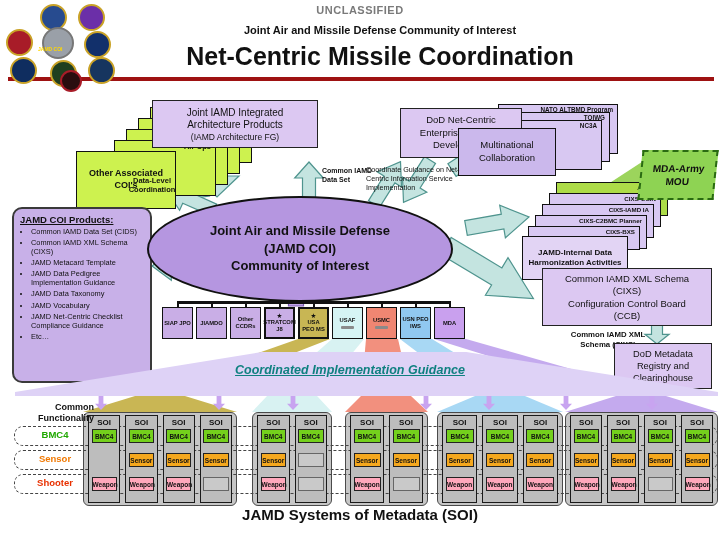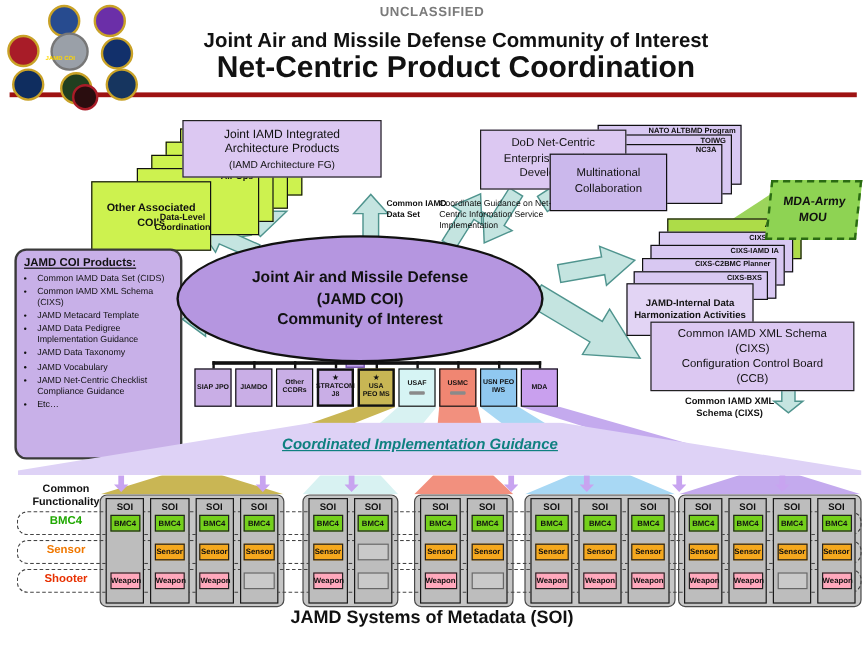--- a/index.html
+++ b/index.html
@@ -2,21 +2,21 @@
 <html><head>
 <meta charset="utf-8">
 <style>
   html,body{margin:0;padding:0;background:#888;}
   .slide{position:relative;width:720px;height:540px;background:#fff;overflow:hidden;
          font-family:"Liberation Sans","DejaVu Sans",sans-serif;color:#111;}
   .abs{position:absolute;box-sizing:border-box;}
   .center{text-align:center;}
   
   .classification{left:0;top:4px;width:720px;text-align:center;font-weight:bold;font-size:11px;color:#7a7a7a;letter-spacing:.5px;}
-  .title1{left:60px;top:24px;width:640px;text-align:center;font-weight:bold;font-size:17px;}
+  .title1{left:60px;top:24px;width:640px;text-align:center;font-weight:bold;font-size:11px;}
   .title2{left:60px;top:42px;width:640px;text-align:center;font-weight:bold;font-size:25px;}
   .rule{left:8px;top:77px;width:706px;height:4px;background:#9e1212;}
   .seal{position:absolute;border-radius:50%;border:2px solid #c9a227;box-sizing:border-box;}
   .seal-caption{position:absolute;font-size:5px;font-weight:bold;color:#ffd700;z-index:4;}
   
   .pbox{background:#dcc8f2;border:1.5px solid #222;}
   .strip{border:1.3px solid #111;text-align:right;padding-right:4px;font-weight:bold;background:#d8c8f2;}
   .flexc{display:flex;flex-direction:column;align-items:center;justify-content:center;text-align:center;}
   
   .gstrip{background:#cdf24f;font-size:7.5px;line-height:11px;}
@@ -47,21 +47,21 @@
     <span class="seal" style="left:40px;top:25px;width:32px;height:32px;background:#9aa0a8;border-color:#777;"></span>
     <span class="seal" style="left:82px;top:29px;width:27px;height:27px;background:#12306b;"></span>
     <span class="seal" style="left:8px;top:55px;width:27px;height:27px;background:#0f2d5f;"></span>
     <span class="seal" style="left:48px;top:58px;width:27px;height:27px;background:#203f1f;"></span>
     <span class="seal" style="left:86px;top:55px;width:27px;height:27px;background:#16355f;"></span>
     <span class="seal" style="left:58px;top:68px;width:22px;height:22px;background:#2a0d0f;border-color:#a81c28;"></span>
     <span class="seal-caption" style="left:36px;top:44px;">JAMD COI</span>
   </div>
   <div class="abs classification">UNCLASSIFIED</div>
   <div class="abs title1">Joint Air and Missile Defense Community of Interest</div>
-  <div class="abs title2">Net-Centric Product Coordination</div>
+  <div class="abs title2">Net-Centric Missile Coordination</div>
   <div class="abs rule"></div>
 
   <div class="abs strip gstrip" style="left:150px;top:107px;width:102px;height:56px;z-index:3;">Etc...</div>
   <div class="abs strip gstrip" style="left:138px;top:118px;width:102px;height:56px;z-index:3;">C2SSA</div>
   <div class="abs strip gstrip" style="left:126px;top:129px;width:102px;height:56px;z-index:3;">C2 CPM</div>
   <div class="abs strip gstrip" style="left:114px;top:140px;width:102px;height:56px;z-index:3;">Air Ops</div>
   <div class="abs gfront flexc" style="left:76px;top:151px;width:100px;height:58px;padding:0 8px;">Other Associated COI's</div>
   <div class="abs" style="left:114px;top:176px;width:76px;text-align:center;font-weight:bold;font-size:7.5px;line-height:1.2;z-index:4;">Data-Level Coordination</div>
 
   <div class="abs products">
@@ -107,41 +107,42 @@
     <div>Community of Interest</div>
   </div>
 
   <div class="abs pbox center" style="left:542px;top:268px;width:170px;height:58px;z-index:3;padding-top:4px;font-size:9.5px;line-height:1.3;">
     <div>Common IAMD XML Schema</div>
     <div>(CIXS)</div>
     <div>Configuration Control Board</div>
     <div>(CCB)</div>
   </div>
   <div class="abs center" style="left:556px;top:330px;width:104px;font-size:7.8px;font-weight:600;line-height:1.25;z-index:3;">Common IAMD XML Schema (CIXS)</div>
+  <div class="abs pbox flexc" style="left:614px;top:343px;width:98px;height:46px;font-size:9.3px;line-height:1.3;z-index:3;padding:0 8px;">DoD Metadata Registry and Clearinghouse</div>
 
   <div class="abs" style="left:177px;top:301px;width:274px;height:2.5px;background:#111;z-index:3;"></div>
 
   <svg id="arrowlayer" style="position:absolute;left:0;top:0;z-index:2;pointer-events:none;" width="720" height="540">
       <path d="M162.6,168.1 L191.3,180.8 L194.4,173.7 L209.3,196.0 L182.8,199.8 L186.0,192.7 L157.4,179.9 Z" fill="#c4e4e0" stroke="#4f948e" stroke-width="1.2"></path>
       <path d="M211.4,215.9 L182.7,203.2 L179.6,210.3 L164.7,188.0 L191.2,184.2 L188.0,191.3 L216.6,204.1 Z" fill="#c4e4e0" stroke="#4f948e" stroke-width="1.2"></path>
       <path d="M227.0,147.0 L227.0,176.0 L239.0,176.0 L217.0,197.0 L195.0,176.0 L207.0,176.0 L207.0,147.0 Z" fill="#c4e4e0" stroke="#4f948e" stroke-width="1.2"></path>
       <path d="M302.5,200.0 L302.5,178.0 L294.7,178.0 L309.0,162.0 L323.3,178.0 L315.5,178.0 L315.5,200.0 Z" fill="#c4e4e0" stroke="#4f948e" stroke-width="1.2"></path>
       <path d="M368.5,200.6 L383.9,176.0 L377.2,171.8 L400.5,161.6 L401.5,187.0 L394.9,182.9 L379.5,207.4 Z" fill="#c4e4e0" stroke="#4f948e" stroke-width="1.2"></path>
       <path d="M435.5,163.4 L420.1,188.0 L426.8,192.2 L403.5,202.4 L402.5,177.0 L409.1,181.1 L424.5,156.6 Z" fill="#c4e4e0" stroke="#4f948e" stroke-width="1.2"></path>
       <path d="M447.9,163.7 L475.2,146.0 L470.3,138.5 L499.0,139.5 L488.2,166.1 L483.3,158.6 L456.1,176.3 Z" fill="#c4e4e0" stroke="#4f948e" stroke-width="1.2"></path>
       <path d="M464.7,220.6 L501.3,214.2 L499.7,205.3 L529.0,216.9 L505.4,237.8 L503.9,228.9 L467.3,235.4 Z" fill="#c4e4e0" stroke="#4f948e" stroke-width="1.2"></path>
       <path d="M451.2,237.4 L501.9,267.9 L508.0,257.6 L533.4,298.5 L485.4,295.3 L491.6,285.0 L440.8,254.6 Z" fill="#c4e4e0" stroke="#4f948e" stroke-width="1.2"></path>
       <path d="M198.0,272.5 L171.3,272.5 L171.3,280.3 L152.0,266.0 L171.3,251.7 L171.3,259.5 L198.0,259.5 Z" fill="#c4e4e0" stroke="#4f948e" stroke-width="1.2"></path>
       <path d="M662.5,321.0 L662.5,334.3 L669.1,334.3 L657.0,344.0 L644.9,334.3 L651.5,334.3 L651.5,321.0 Z" fill="#c4e4e0" stroke="#4f948e" stroke-width="1.2"></path>
       <path d="M288.5,306.0 L288.5,290.9 L279.5,290.9 L296.0,280.0 L312.5,290.9 L303.5,290.9 L303.5,306.0 Z" fill="#c0a4e8" stroke="#7a58b0" stroke-width="1.2"></path>
     </svg>
 
   <div class="abs guidance">Coordinated Implementation Guidance</div>
 
-  <div class="abs" style="left:16px;top:402px;width:78px;text-align:center;font-weight:bold;font-size:9px;line-height:1.2;z-index:6;">Common Functionality</div>
+  <div class="abs" style="left:16px;top:402px;width:78px;text-align:right;font-weight:bold;font-size:9px;line-height:1.2;z-index:6;">Common Functionality</div>
   <div class="abs band" style="top:426px;">
     <span class="rowlab" style="color: rgb(31, 168, 0);">BMC4</span>
   </div>
   <div class="abs band" style="top:450px;">
     <span class="rowlab" style="color: rgb(240, 120, 0);">Sensor</span>
   </div>
   <div class="abs band" style="top:474px;">
     <span class="rowlab" style="color: rgb(232, 48, 0); text-align: center;">Shooter</span>
   </div>
 

